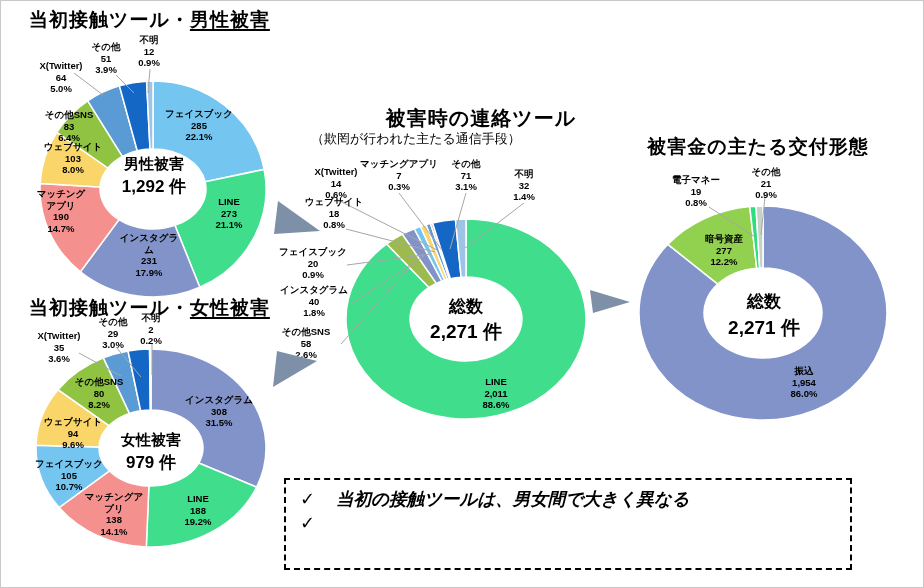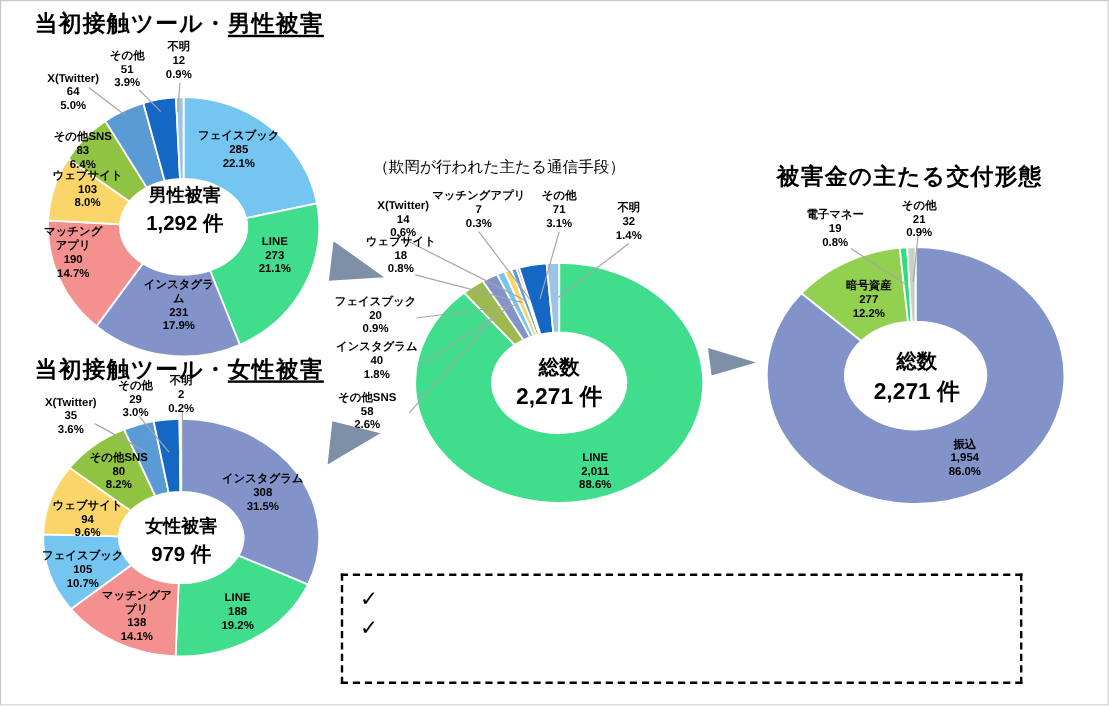--- a/index.html
+++ b/index.html
@@ -25,20 +25,21 @@
 </style>
 </head>
 <body>
 
 <div id="canvas">
 
   <div class="ctitle" style="left:28px;top:6px;"><span>当初接触ツール・</span><span class="u">男性被害</span></div>
 
   <div class="ctitle" style="left:28px;top:294px;"><span>当初接触ツール・</span><span class="u">女性被害</span></div>
 
+  <div class="ctitle centered" style="left:320px;top:104px;width:320px;font-size:20px;">被害時の連絡ツール</div>
   <div class="subtitle" style="left:310px;top:129px;width:340px;">（欺罔が行われた主たる通信手段）</div>
 
   <div class="ctitle centered" style="left:617px;top:133px;width:280px;">被害金の主たる交付形態</div>
 
   <svg class="chart-svg" style="left:20px;top:30px;" width="285" height="280">
       <path d="M132 50 A113 108 0 0 1 243.12930816447226 138.42977752826914 L184.12259586475247 150.7517694549145 A53 40 0 0 0 132 118 Z" fill="#74C6F0" stroke="#FFFFFF" stroke-width="1.5"></path>
       <path d="M243.12930816447226 138.42977752826914 A113 108 0 0 1 178.82444065224118 256.29144483397954 L153.96190579264407 194.4042388273998 A53 40 0 0 0 184.12259586475247 150.7517694549145 Z" fill="#3FDD8C" stroke="#FFFFFF" stroke-width="1.5"></path>
       <path d="M178.82444065224118 256.29144483397954 A113 108 0 0 1 59.42545019104605 240.78124473540984 L97.96060938164106 188.65972027237402 A53 40 0 0 0 153.96190579264407 194.4042388273998 Z" fill="#8193C9" stroke="#FFFFFF" stroke-width="1.5"></path>
       <path d="M59.42545019104605 240.78124473540984 A113 108 0 0 1 19.142723903520007 152.57361363658495 L79.06694129988107 155.99022727280925 A53 40 0 0 0 97.96060938164106 188.65972027237402 Z" fill="#F4918F" stroke="#FFFFFF" stroke-width="1.5"></path>
       <path d="M19.142723903520007 152.57361363658495 A113 108 0 0 1 35.83762355719978 101.28113996418014 L86.8972924648813 136.9930148015482 A53 40 0 0 0 79.06694129988107 155.99022727280925 Z" fill="#FAD56A" stroke="#FFFFFF" stroke-width="1.5"></path>
@@ -133,19 +134,20 @@
 
   <svg id="arrows" width="924" height="588">
     <polygon points="277,200 319,230 273,233" fill="#7E8FA8"></polygon>
     <polygon points="272,386 316,360 276,350" fill="#7E8FA8"></polygon>
     <polygon points="589,289 629,301 592,312" fill="#7E8FA8"></polygon>
   </svg>
 
   <div id="notebox">
     <div class="note-item">
       <span class="note-check">✓</span>
+      <span class="note-text">当初の接触ツールは、男女間で大きく異なる</span>
     </div>
     <div class="note-item">
       <span class="note-check">✓</span>
     </div>
   </div>
 
 </div>
 
 </body></html>

